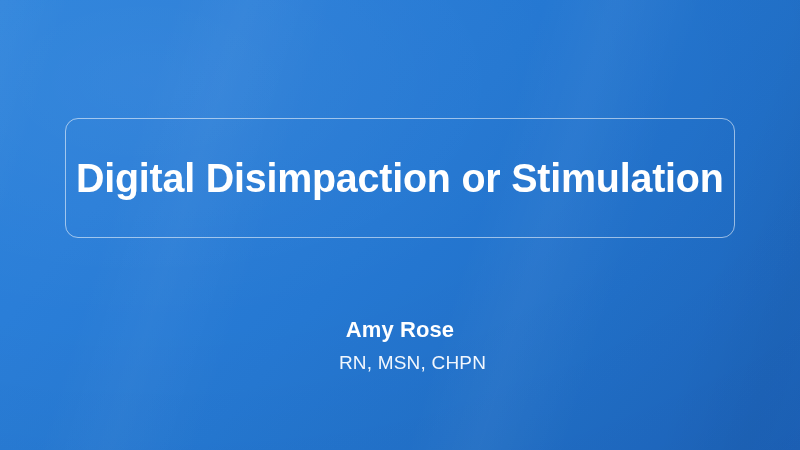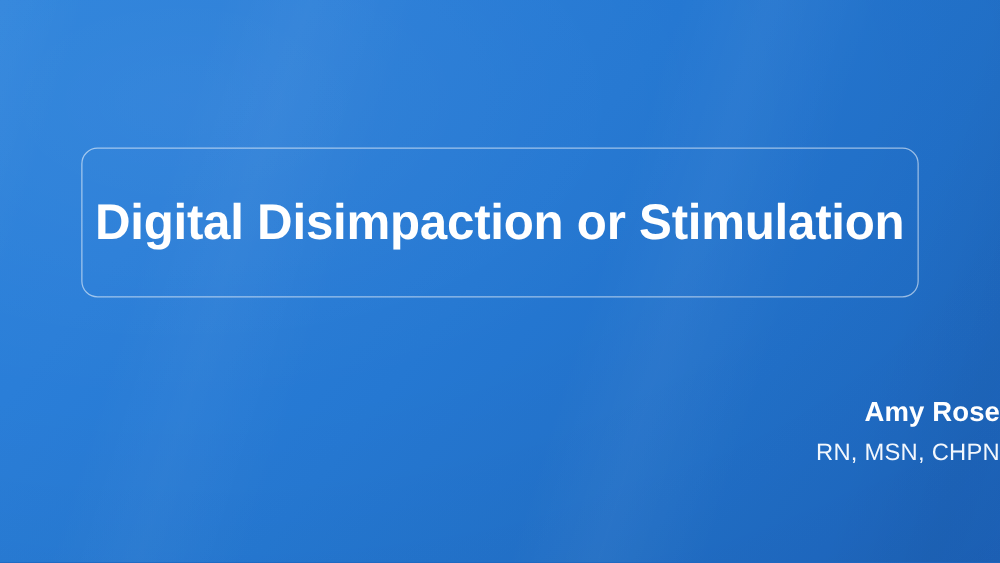--- a/index.html
+++ b/index.html
@@ -86,21 +86,21 @@
     white-space: nowrap;
     transform: scaleX(0.985);
   }
 
   
   .presenter {
     position: absolute;
     left: 0;
     right: 0;
     top: 316px;
-    text-align: right;
+    text-align: center;
   }
 
   .presenter-name {
     color: #ffffff;
     font-size: 22px;
     font-weight: bold;
     line-height: 1.25;
     letter-spacing: 0.1px;
   }
 

